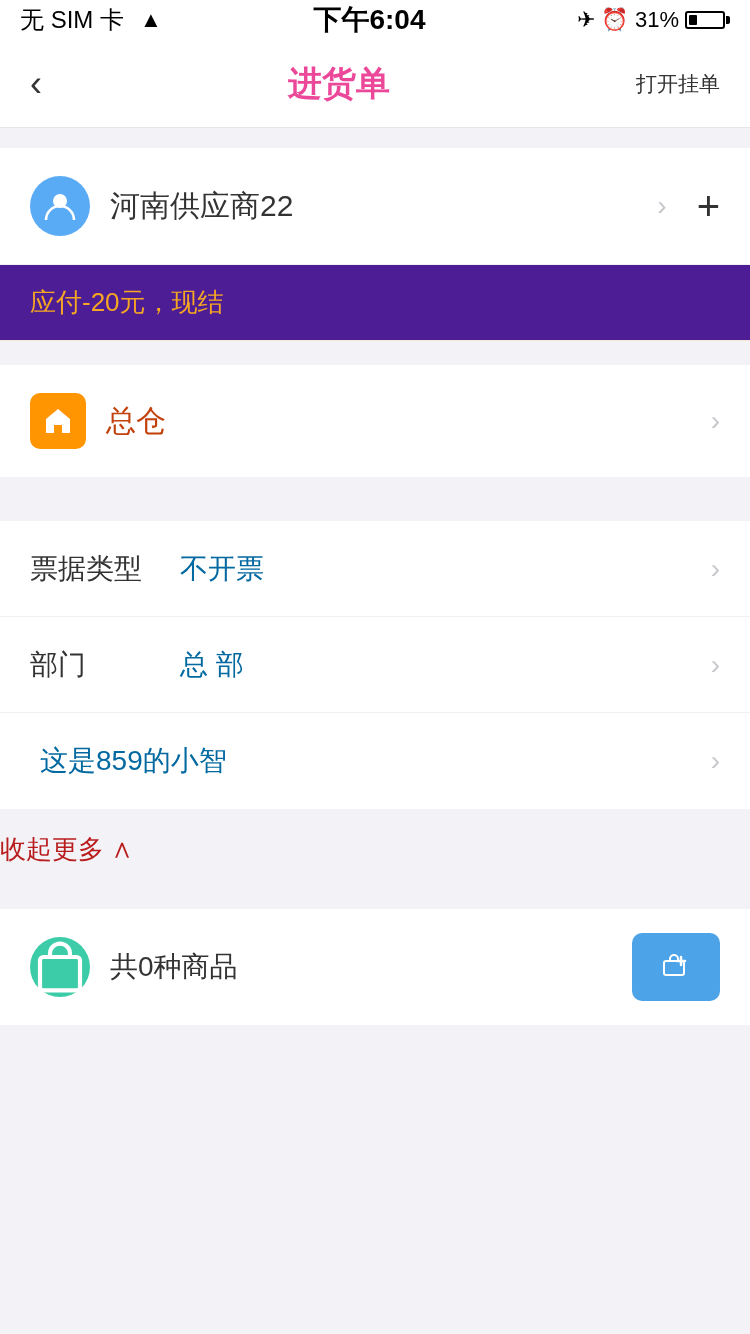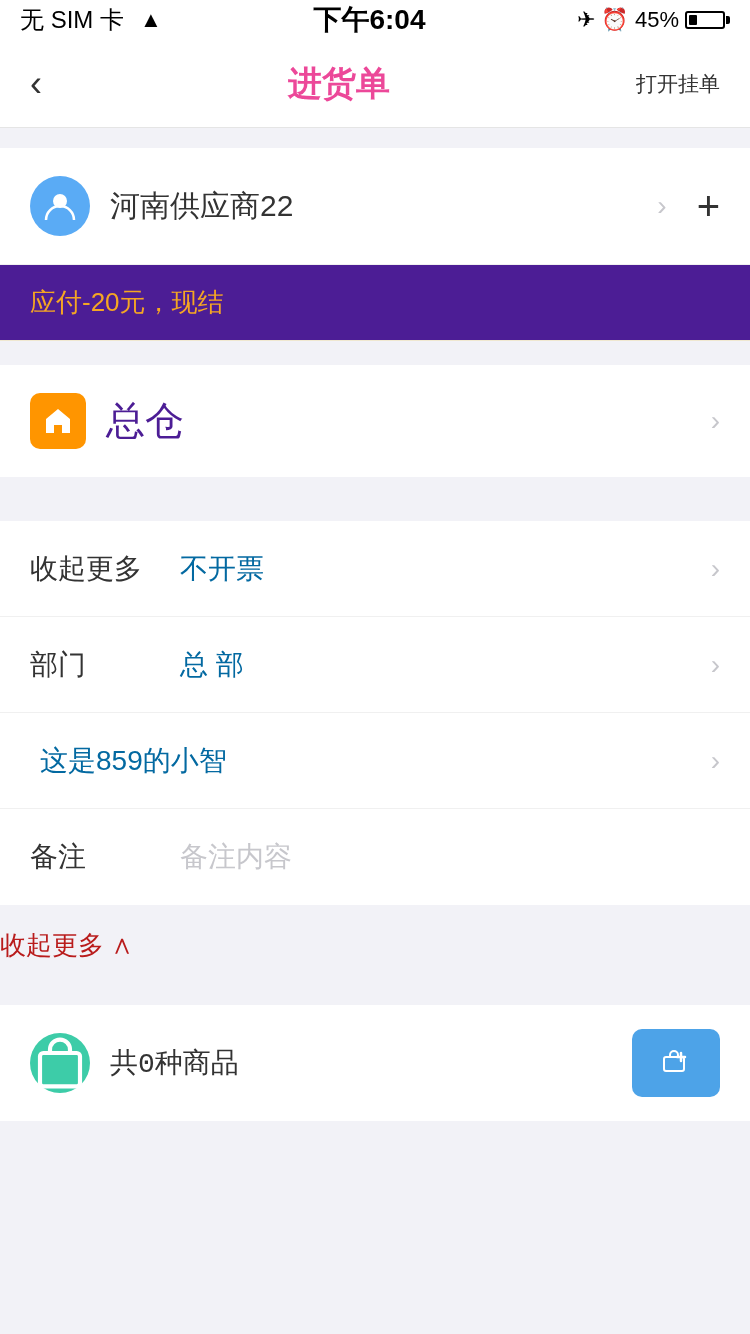--- a/index.html
+++ b/index.html
@@ -126,22 +126,22 @@
       background: #ff9500;
       display: flex;
       align-items: center;
       justify-content: center;
       margin-right: 20px;
       flex-shrink: 0;
     }
     .warehouse-icon svg { width: 32px; height: 32px; }
     .warehouse-name {
       flex: 1;
-      font-size: 39px;
-      color: #4c1d95;
+      font-size: 30px;
+      color: #c2410c;
     }
 
     
     .form-section {
       background: #fff;
       margin-top: 20px;
     }
     .form-row {
       display: flex;
       align-items: center;
@@ -185,21 +185,20 @@
       margin-top: 0;
     }
 
     
     .product-section {
       background: #fff;
       margin-top: 20px;
       display: flex;
       align-items: center;
       padding: 24px 30px;
-      font-family: Liberation Mono, monospace;
     }
     .product-icon {
       width: 60px;
       height: 60px;
       border-radius: 50%;
       background: #3dcca8;
       display: flex;
       align-items: center;
       justify-content: center;
       margin-right: 20px;
@@ -259,21 +258,21 @@
 
 <div class="status-bar">
   <div class="status-left">
     <span>无 SIM 卡</span>
     <span class="wifi-icon">▲</span>
   </div>
   <div class="status-center">下午6:04</div>
   <div class="status-right">
     <span>✈</span>
     <span>⏰</span>
-    <span>45%</span>
+    <span>31%</span>
     <div class="battery">
       <div class="battery-body">
         <div class="battery-fill"></div>
       </div>
       <div class="battery-tip"></div>
     </div>
   </div>
 </div>
 
 <div class="nav-bar">
@@ -314,40 +313,36 @@
     <span class="warehouse-name">总仓</span>
     <span class="form-chevron">›</span>
   </div>
 </div>
 
 <div class="section-gap"></div>
 
 <div class="form-section">
 
   <div class="form-row">
-    <span class="form-label">收起更多</span>
+    <span class="form-label">票据类型</span>
     <span class="form-value">不开票</span>
     <span class="form-chevron">›</span>
   </div>
 
   <div class="form-row">
     <span class="form-label">部门</span>
     <span class="form-value">总 部</span>
     <span class="form-chevron">›</span>
   </div>
 
   <div class="form-row">
     <span class="form-value">这是859的小智</span>
     <span class="form-chevron">›</span>
   </div>
 
-  <div class="form-row">
-    <span class="form-label">备注</span>
-    <span class="form-value placeholder">备注内容</span>
-  </div>
 </div>
 
 <div class="collapse-row">
   <span>收起更多 ∧</span>
 </div>
 
 <div class="product-section">
   <div class="product-icon">
     <svg viewBox="0 0 36 36" fill="none" xmlns="http://www.w3.org/2000/svg">
       <rect x="6" y="12" width="24" height="20" rx="2" stroke="white" stroke-width="2.5" fill="none"></rect>

